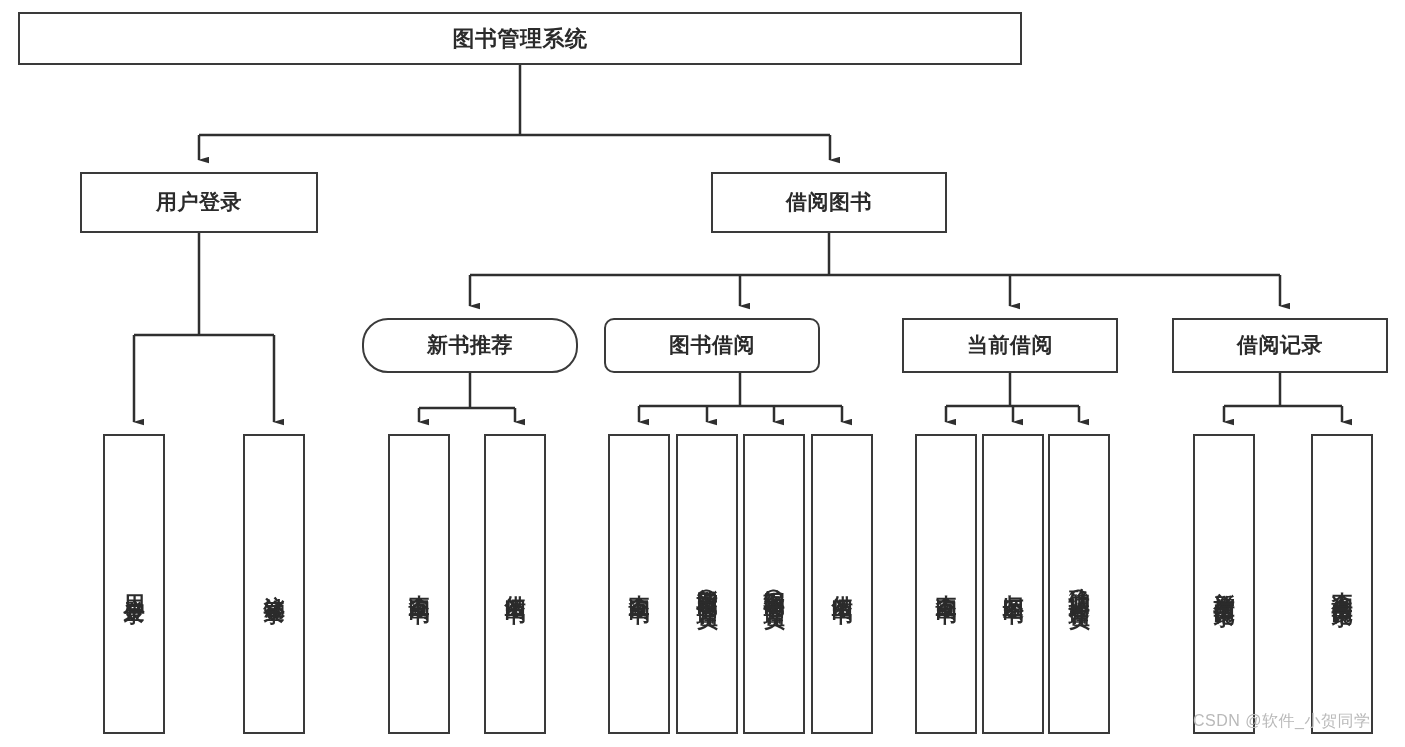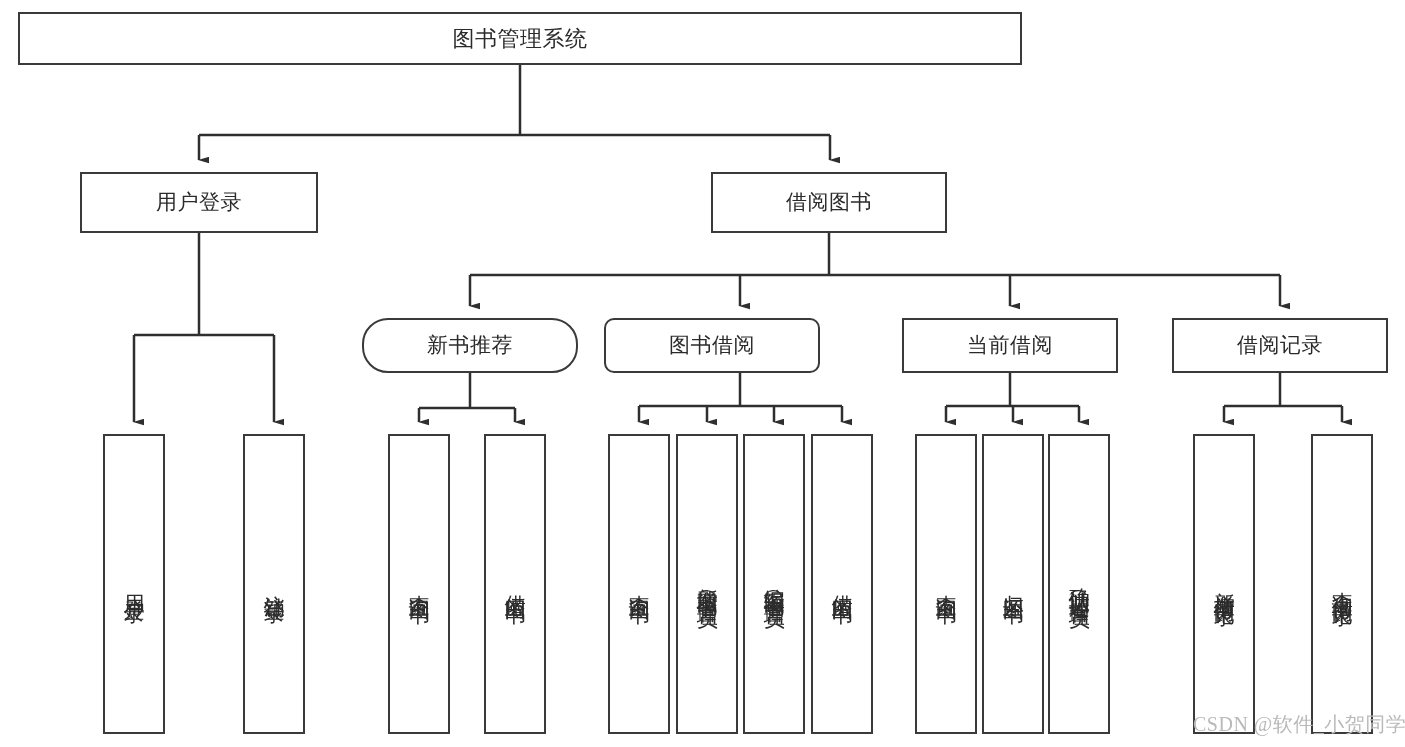--- a/index.html
+++ b/index.html
@@ -18,20 +18,21 @@
   .node{
     position:absolute;
     box-sizing:border-box;
     border:2.5px solid #3a3a3a;
     background:#ffffff;
     display:flex;
     align-items:center;
     justify-content:center;
     text-align:center;
     line-height:1.25;
+    font-weight:bold;
   }
   .node-h{
     font-size:21px;
     letter-spacing:0.5px;
   }
   .node-v{
     font-size:21px;
     writing-mode:vertical-rl;
     text-orientation:upright;
     letter-spacing:3px;
@@ -54,25 +55,25 @@
   .wire{
     stroke:#2f2f2f;
     stroke-width:2.5;
     fill:none;
   }
   .arrowhead{ fill:#2f2f2f; }
   #watermark{
     position:absolute;
     left:1193px;
     top:711px;
-    font-size:20px;
+    font-size:16px;
     color:#b9b9b9;
     white-space:nowrap;
     letter-spacing:0.5px;
-    font-family:Liberation Serif, serif;
+    font-family:Liberation Sans, sans-serif;
     text-align:right;
   }
 </style>
 </head>
 <body>
 
 <div id="canvas">
 
   <svg class="wires" viewBox="0 0 1405 747">
     <defs>

